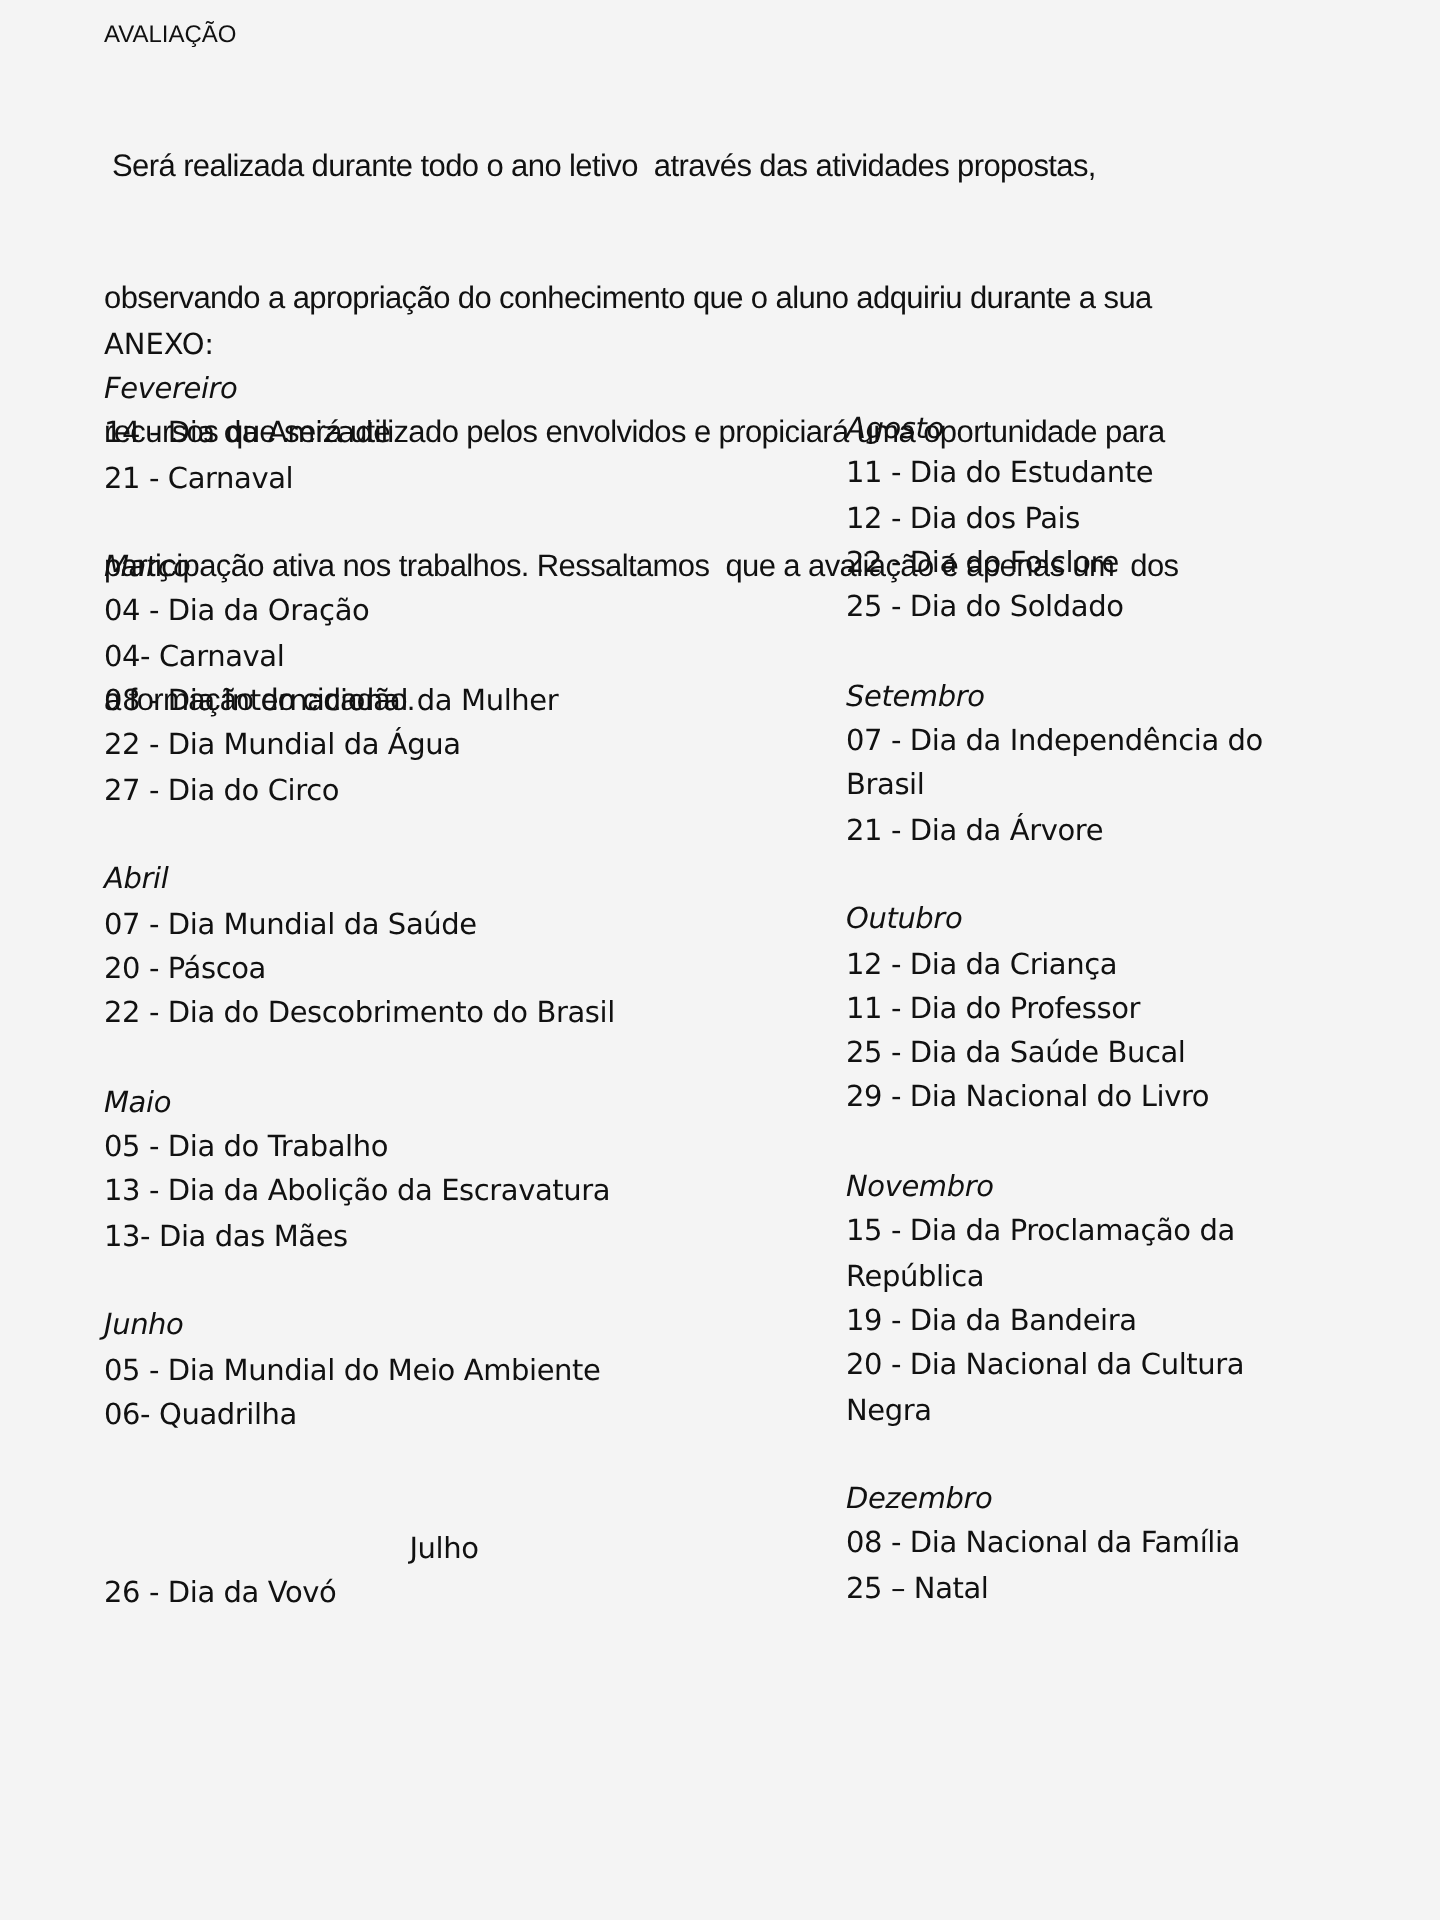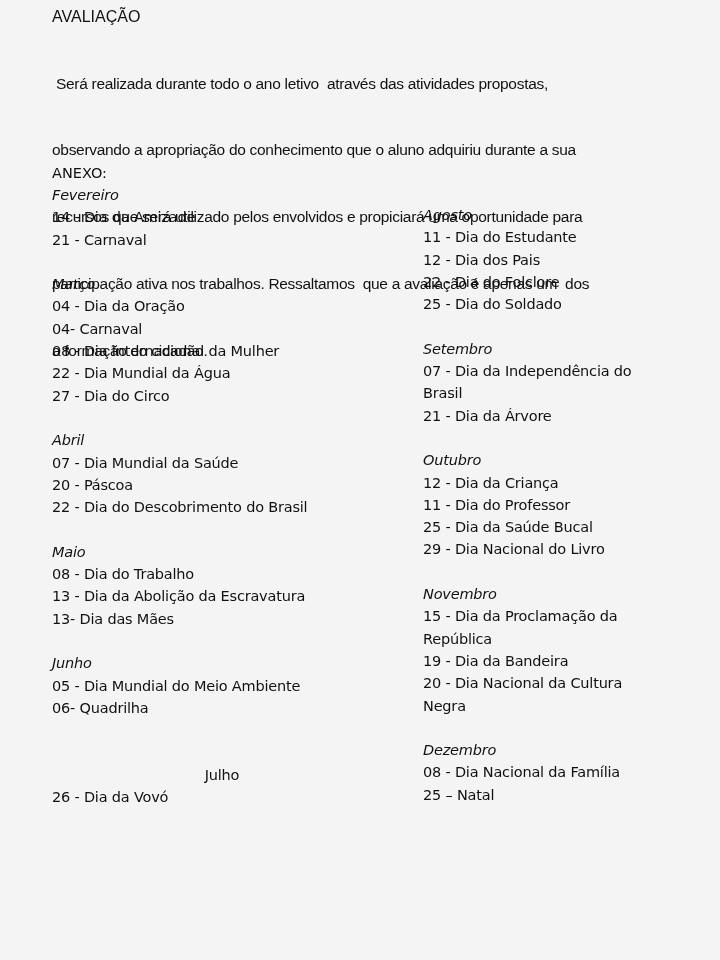--- a/index.html
+++ b/index.html
@@ -19,21 +19,21 @@
       position: absolute;
       left: 0; top: 0;
       width: 720px;
       height: 960px;
     }
     .heading {
       position: absolute;
       left: 52px;
       top: 6px;
       font-family: "Liberation Sans", sans-serif;
-      font-size: 16px;
+      font-size: 12px;
       line-height: 22px;
       letter-spacing: 0px;
     }
     .intro {
       position: absolute;
       left: 52px;
       top: 28px;
       width: 640px;
       font-family: "Liberation Sans", sans-serif;
       font-size: 15.5px;
@@ -113,21 +113,21 @@
     <div class="month">
       <span class="month-name">Abril</span>
       <span class="event">07 - Dia Mundial da Saúde</span>
       <span class="event">20 - Páscoa</span>
       <span class="event">22 - Dia do Descobrimento do Brasil</span>
     </div>
     <div class="gap"></div>
 
     <div class="month">
       <span class="month-name">Maio</span>
-      <span class="event">08 - Dia do Trabalho</span>
+      <span class="event">05 - Dia do Trabalho</span>
       <span class="event">13 - Dia da Abolição da Escravatura</span>
       <span class="event">13-  Dia das Mães</span>
     </div>
     <div class="gap"></div>
 
     <div class="month">
       <span class="month-name">Junho</span>
       <span class="event">05 - Dia Mundial do Meio Ambiente</span>
       <span class="event">06- Quadrilha</span>
     </div>

